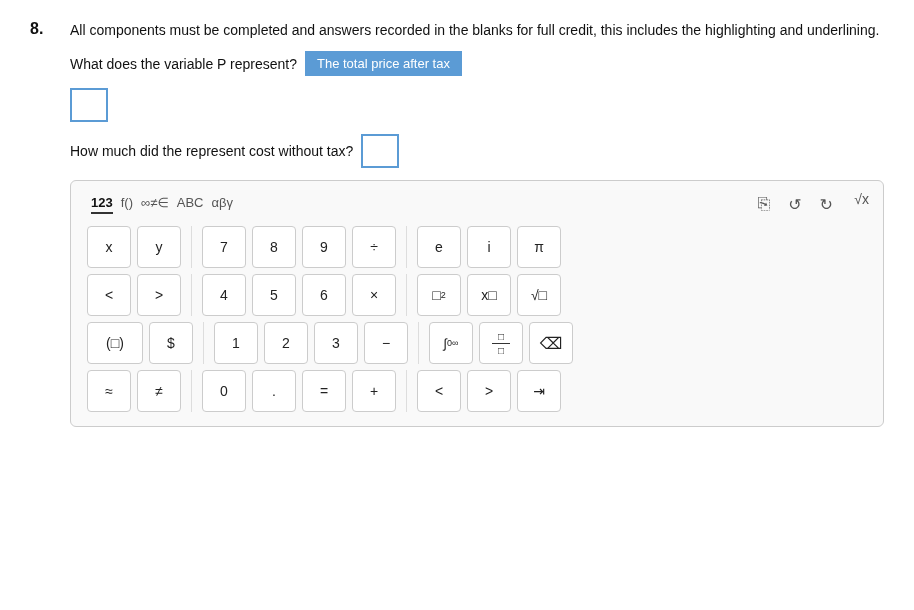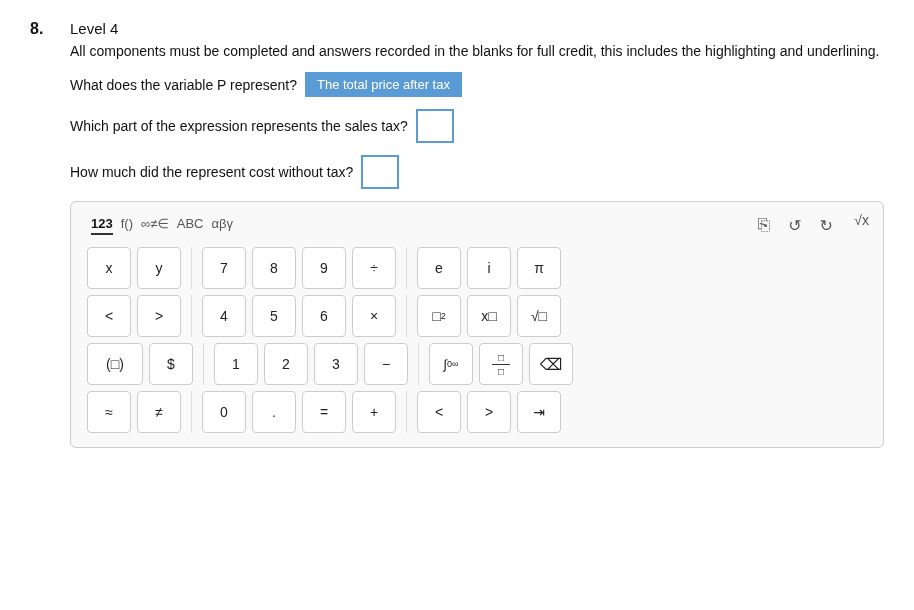--- a/index.html
+++ b/index.html
@@ -132,30 +132,28 @@
       height: 1px;
       background: #333;
     }
   </style>
 </head>
 <body>
 
 <div class="question-header">
   <div class="question-number">8.</div>
   <div class="question-body">
-    <div class="level-label">Level 4</div>
     <div class="instructions">All components must be completed and answers recorded in the blanks for full credit, this includes the highlighting and underlining.</div>
 
     <div class="question-row">
       <span>What does the variable P represent?</span>
       <span class="answer-tag">The total price after tax</span>
     </div>
 
     <div class="question-row">
-      <span>Which part of the expression represents the sales tax?</span>
       <div class="answer-box"></div>
     </div>
 
     <div class="question-row">
       <span>How much did the represent cost without tax?</span>
       <div class="answer-box"></div>
     </div>
 
     <div class="keyboard-container">
       <div class="sqrt-label">√x</div>

